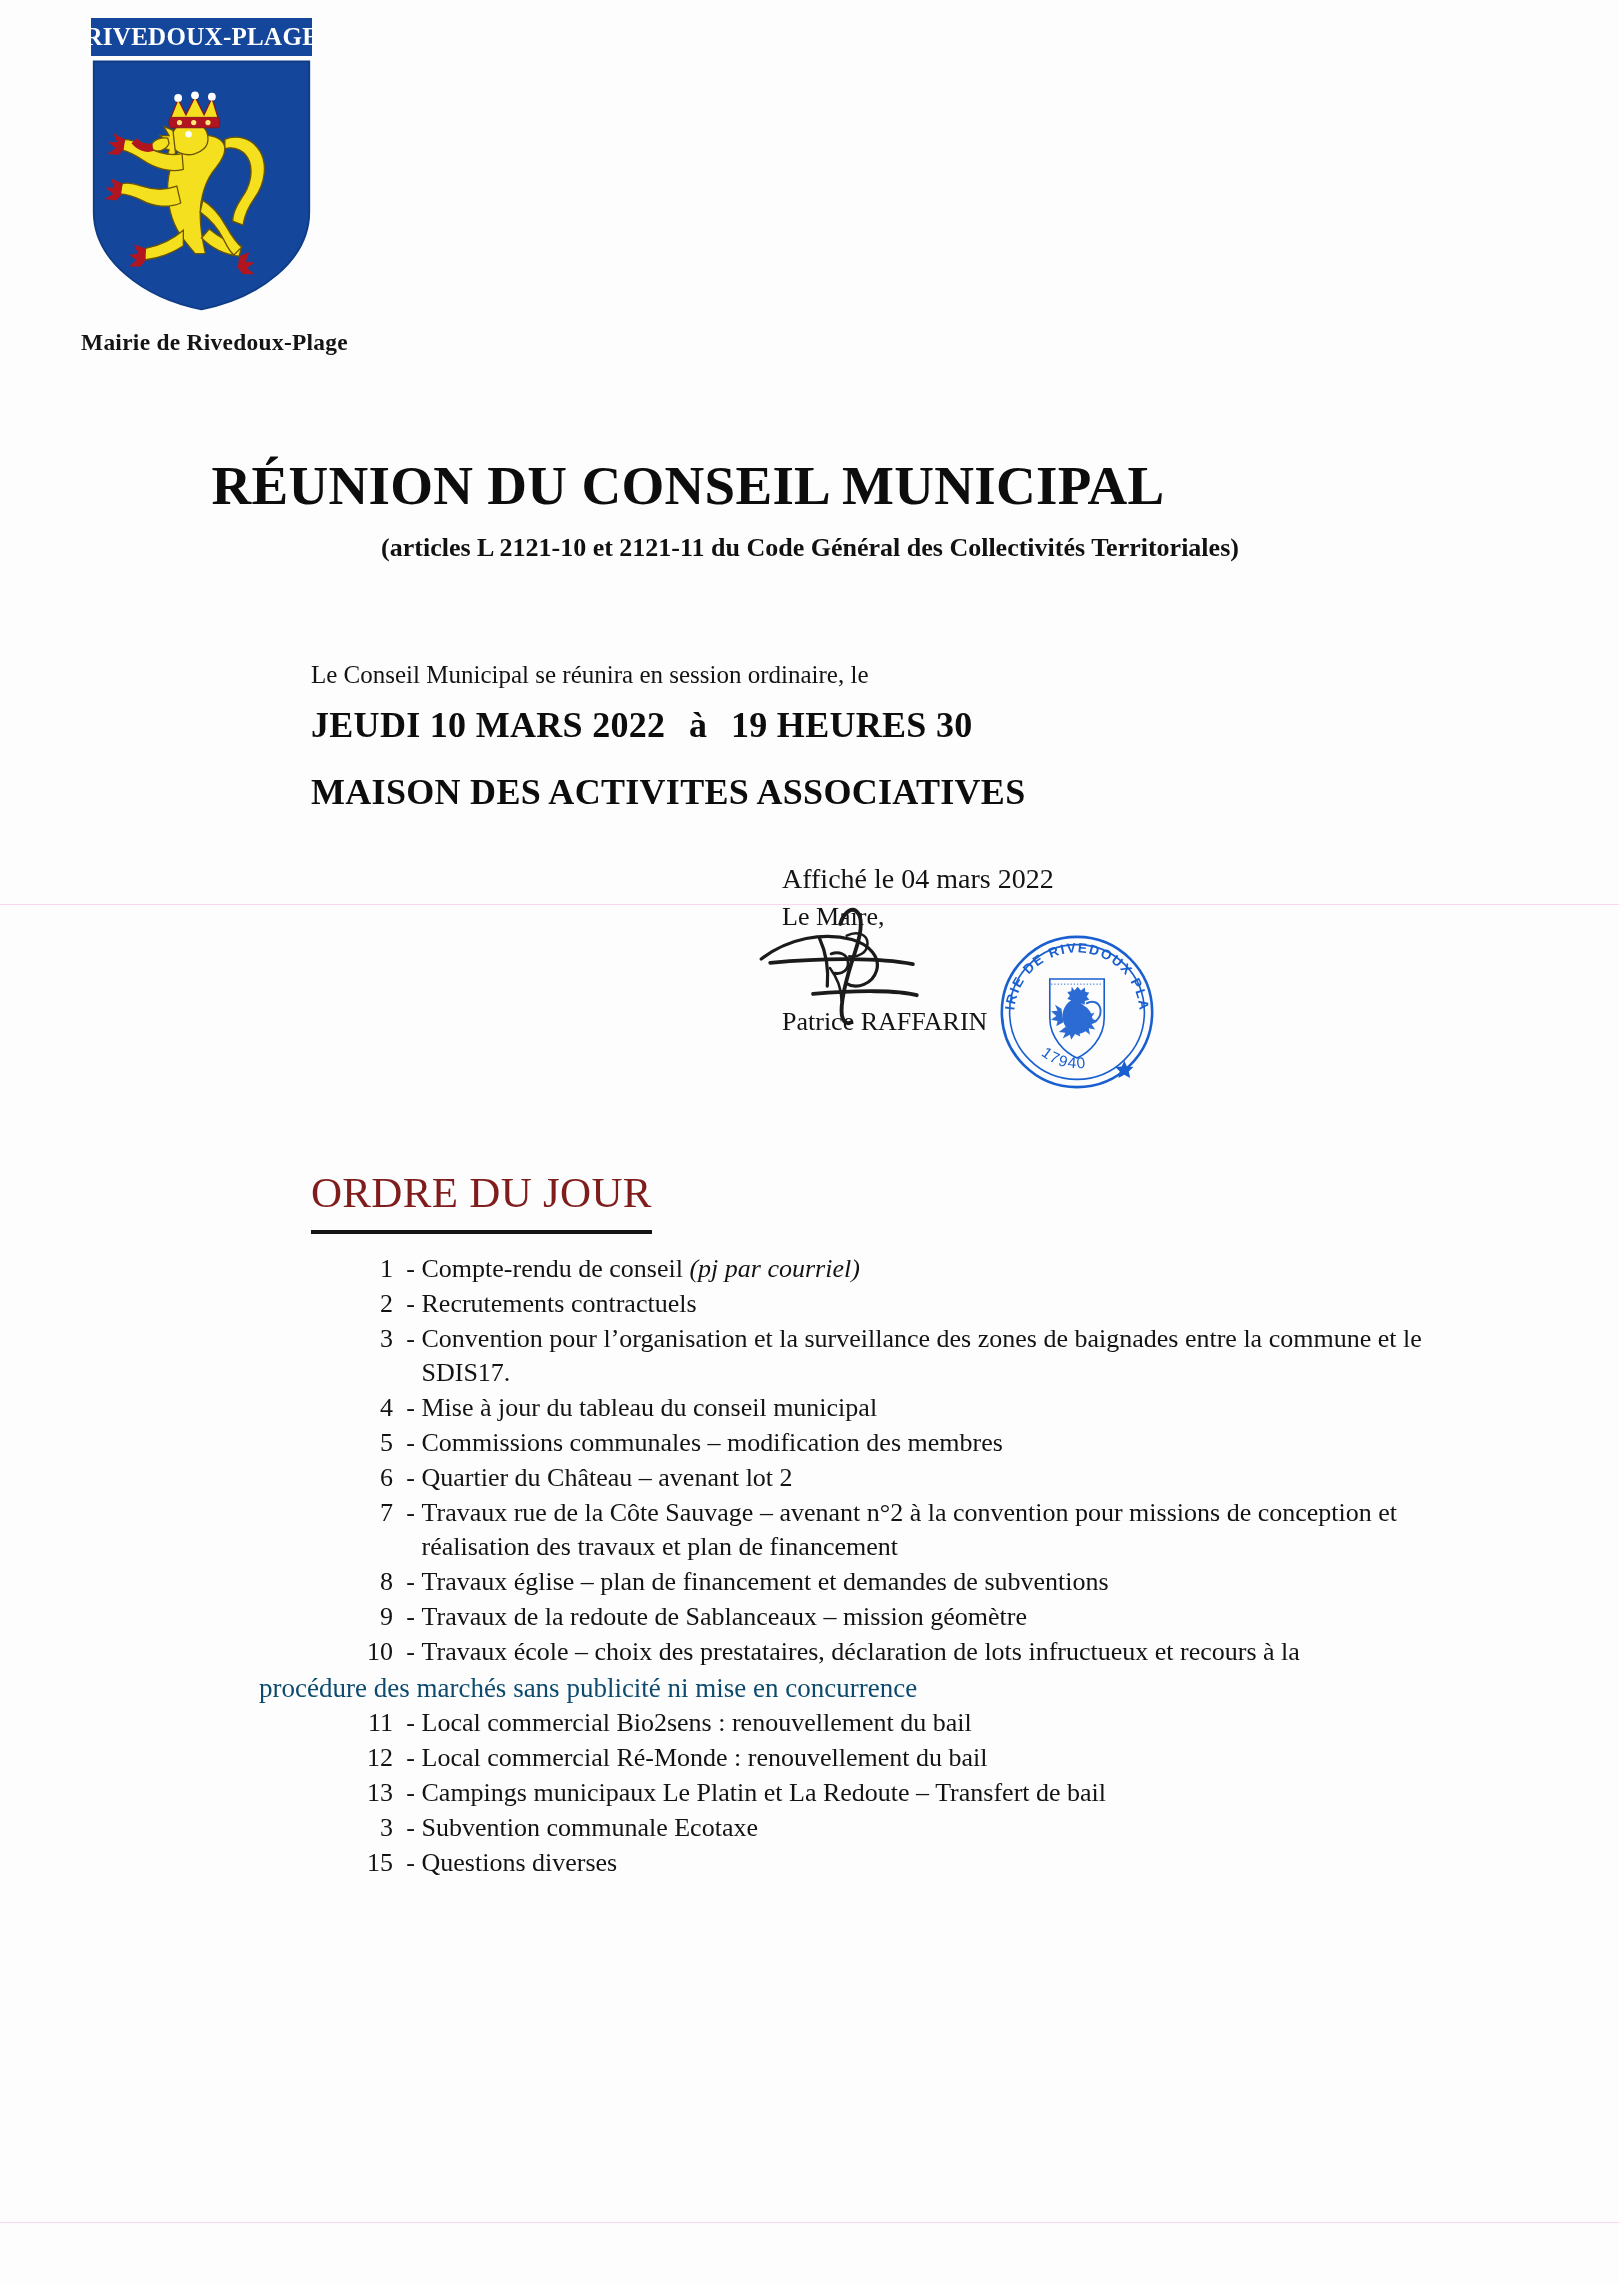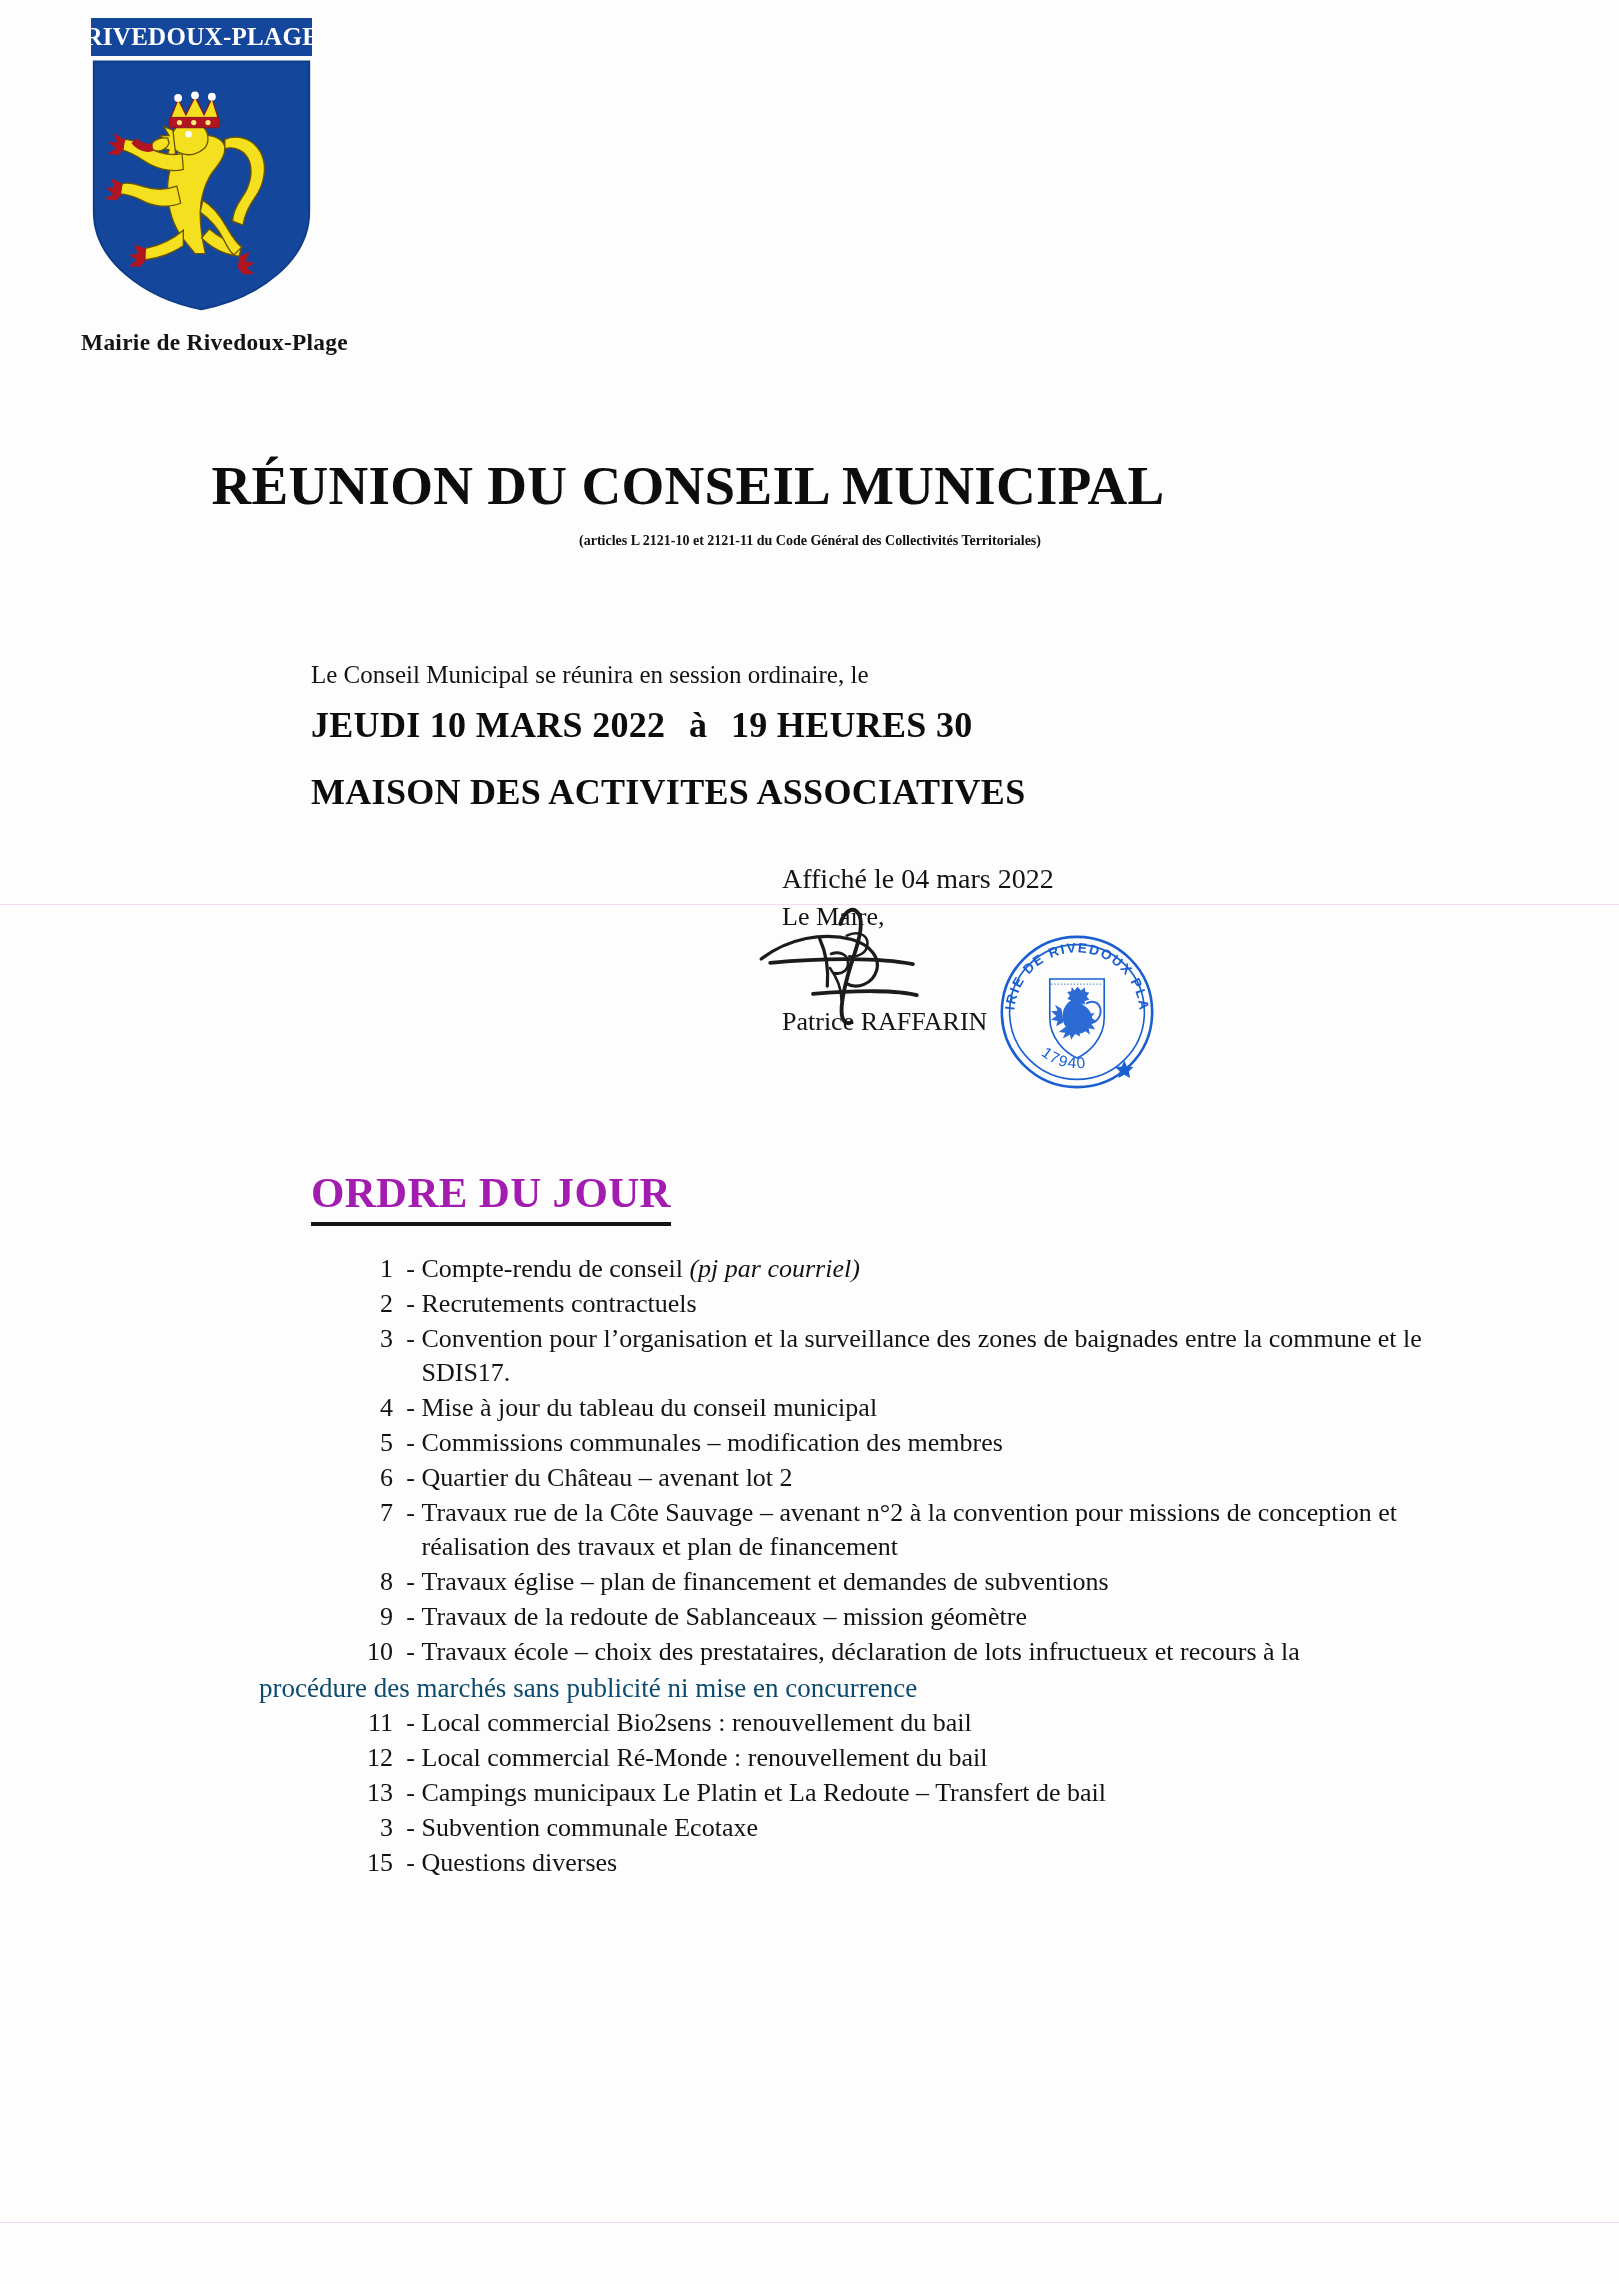--- a/index.html
+++ b/index.html
@@ -82,21 +82,21 @@
     color: #0d0d0d;
   }
   .doc-subtitle {
     position: absolute;
     left: 0;
     top: 533px;
     width: 1620px;
     text-align: center;
     font-family: "Liberation Serif", serif;
     font-weight: bold;
-    font-size: 14px;
+    font-size: 26px;
     color: #111111;
   }
 
   
   .intro-line {
     position: absolute;
     left: 311px;
     top: 653px;
     font-size: 25px;
     color: #131313;
@@ -165,26 +165,26 @@
     top: 68px;
     width: 162px;
     height: 162px;
   }
 
   
   .agenda-heading {
     position: absolute;
     left: 311px;
     top: 1168px;
-    font-weight: bold;
+    font-weight: normal;
     font-size: 43px;
     letter-spacing: 0.3px;
-    color: #a21caf;
+    color: #7f1d1d;
     border-bottom: 4.5px solid #151515;
-    padding-bottom: 5px;
+    padding-bottom: 13px;
     display: inline-block;
     white-space: nowrap;
   }
 
   .agenda-list {
     position: absolute;
     left: 337px;
     top: 1252px;
     width: 1161px;
   }

